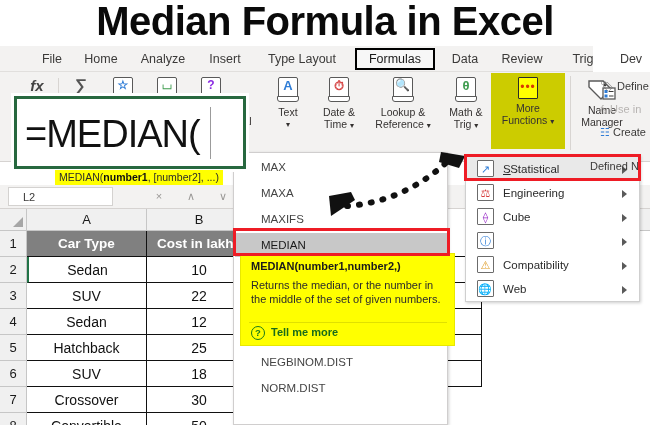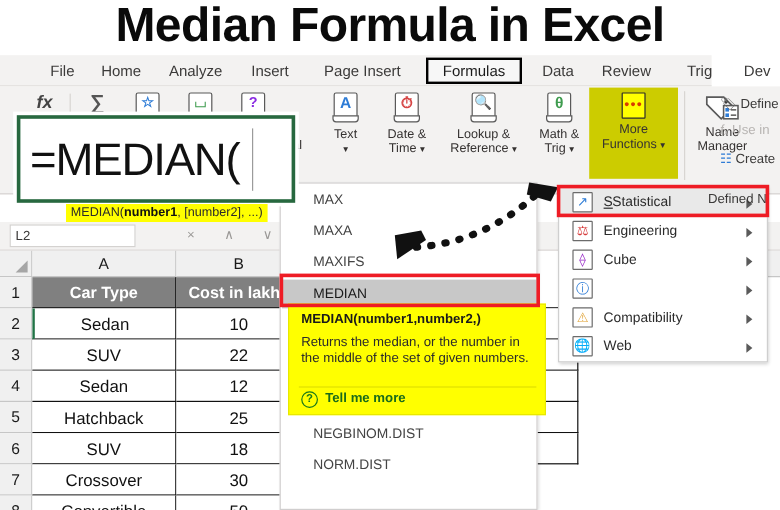--- a/index.html
+++ b/index.html
@@ -81,21 +81,21 @@
   .dn-item.dim { color:#b7b4b2; }
 
   
   .fbar {
     position:absolute; left:0; top:185px; width:650px; height:24px;
     background:#f3f2f1; border-bottom:1px solid #d6d3d1;
   }
   .namebox {
     position:absolute; left:8px; top:2px; width:105px; height:19px;
     background:#fff; border:1px solid #d4d2d0; font-size:11px;
-    color:#3b3a39; line-height:19px; padding-left:4px; overflow:hidden;
+    color:#3b3a39; line-height:19px; padding-left:14px; overflow:hidden;
   }
   .fb-btn { position:absolute; top:2px; height:19px; width:22px; text-align:center;
             line-height:19px; font-size:11px; color:#9a9896; }
 
   
   .fpop {
     position:absolute; left:14px; top:96px; width:232px; height:73px;
     background:#ffffff; border:3px solid #27683f; z-index:40;
   }
   .fpop-text {
@@ -201,21 +201,21 @@
 
 <div id="root">
 
   <div class="title">Median Formula in Excel</div>
 
   <div class="tabbar">
     <div class="tab" style="left:34px;width:36px;">File</div>
     <div class="tab" style="left:76px;width:50px;">Home</div>
     <div class="tab" style="left:132px;width:62px;">Analyze</div>
     <div class="tab" style="left:200px;width:50px;">Insert</div>
-    <div class="tab" style="left:258px;width:88px;">Page Insert</div>
+    <div class="tab" style="left:258px;width:88px;">Type Layout</div>
     <div class="tab active" style="left:355px;width:80px;">Formulas</div>
     <div class="tab" style="left:444px;width:42px;">Data</div>
     <div class="tab" style="left:494px;width:56px;">Review</div>
     <div class="tab" style="left:562px;width:42px;">Trig</div>
     <div class="tab" style="left:612px;width:38px;">Dev</div>
   </div>
 
   <div class="ribbon">
 
     <div class="rbtn" style="left:24px;top:6px;width:26px;">

